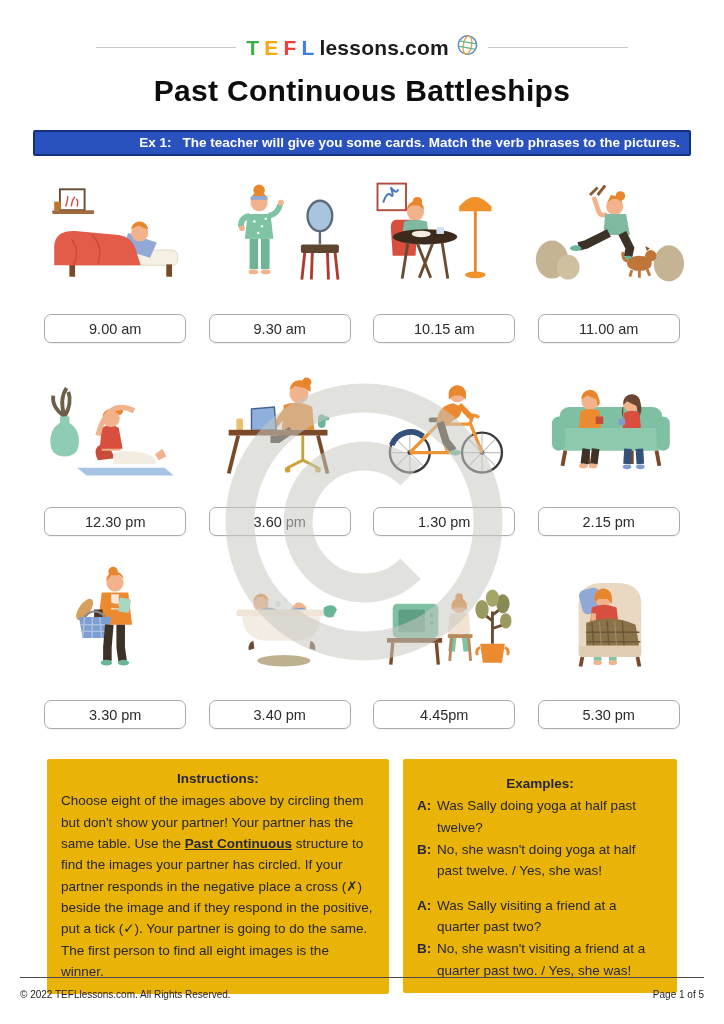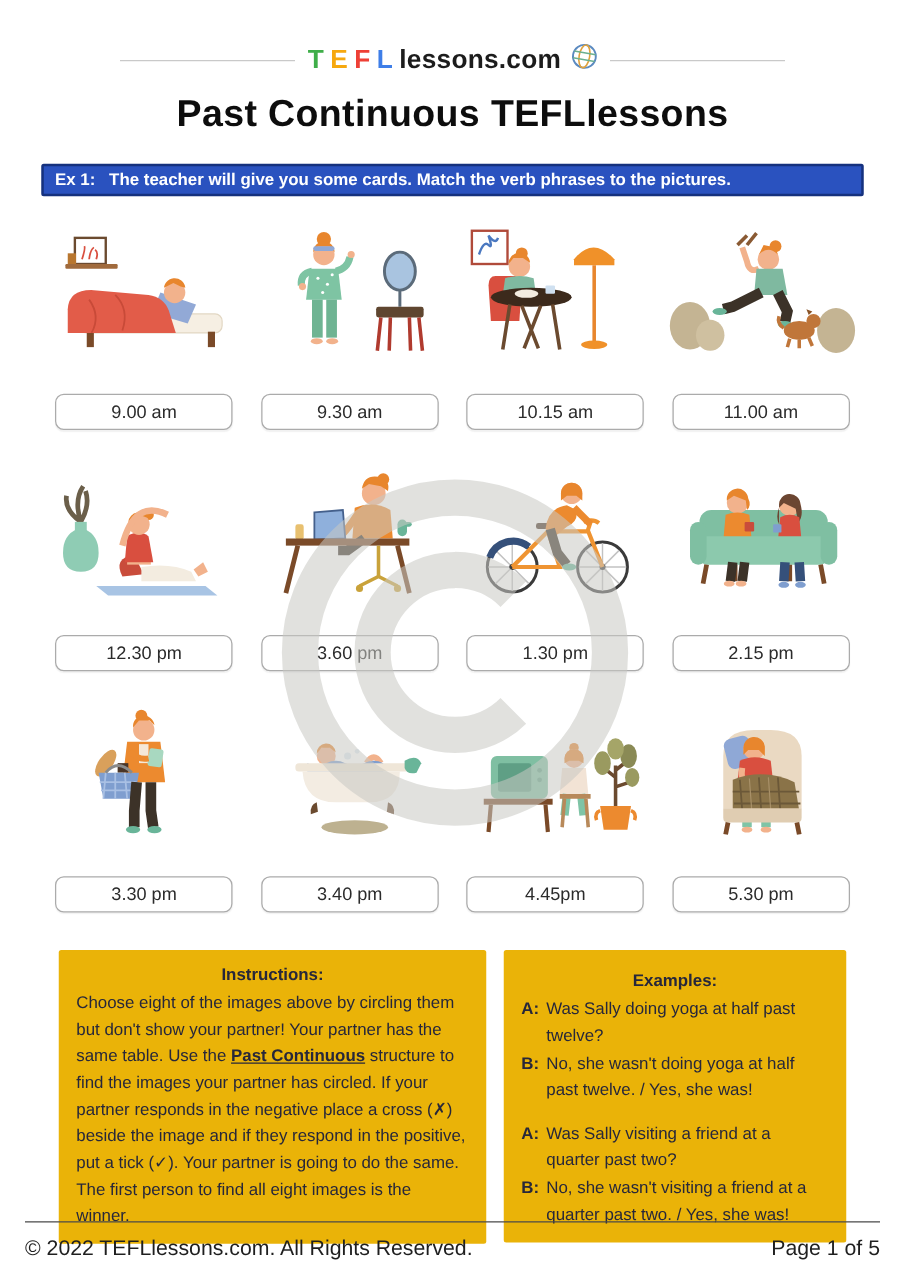--- a/index.html
+++ b/index.html
@@ -13,21 +13,21 @@
   .hline{flex:1;height:1px;background:#c9c9c9;}
   .logo{display:flex;align-items:center;gap:5px;font-size:21px;font-weight:800;letter-spacing:.2px;white-space:nowrap;}
   .logo .suffix{color:#1c1c1c;}
   .globe{transform:rotate(10deg);margin-left:2px;}
   
   .title{margin-top:13px;text-align:center;font-size:30px;font-weight:800;color:#0d0d0d;letter-spacing:.3px;}
   
   .banner{
     margin:22px 33px 0; background:#2a52bf; border:2px solid #15317e; border-radius:2px;
     color:#fff; font-weight:bold; font-size:13.5px; padding:3px 9px 4px;
-    display:flex; gap:11px; align-items:baseline;
+    display:flex; gap:11px; align-items:baseline;justify-content:flex-end;
   }
   .banner.second{margin-top:26px;}
   
   .grid{margin:16px 33px 0; display:grid; grid-template-columns:repeat(4,1fr); row-gap:22px; justify-items:center;}
   .cell{display:flex;flex-direction:column;align-items:center;}
   .illus{height:118px;width:152px;display:flex;align-items:flex-end;justify-content:center;}
   .illus svg{display:block;}
   .time-box{
     margin-top:24px;width:140px;height:27px;border:1px solid #ababab;border-radius:7px;
     display:flex;align-items:center;justify-content:center;
@@ -42,21 +42,21 @@
   .bold-underline{font-weight:bold;text-decoration:underline;}
   .dialog-row{display:flex;margin-top:1px;}
   .dialog-row.gap{margin-top:13px;}
   .speaker{font-weight:bold;width:20px;flex:0 0 20px;}
   .dialog-text{flex:1;}
   
   .watermark{position:absolute;left:218px;top:376px;opacity:.55;pointer-events:none;z-index:5;}
   
   .footer{
     position:absolute;left:20px;right:20px;top:977px;border-top:1.5px solid #4a4a4a;
-    padding-top:11px;display:flex;justify-content:space-between;font-size:17px;color:#1f1f1f;
+    padding-top:11px;display:flex;justify-content:space-between;font-size:10px;color:#1f1f1f;
   }
 </style>
 </head>
 <body>
 
 <div class="page">
 
   <div class="header">
     <div class="hline"></div>
     <div class="logo">
@@ -69,21 +69,21 @@
         <svg viewBox="0 0 24 24" width="22" height="22">
           <circle cx="12" cy="12" r="10" fill="none" stroke="#5b8ac0" stroke-width="1.6"></circle>
           <ellipse cx="12" cy="12" rx="4.6" ry="10" fill="none" stroke="#e0a23c" stroke-width="1.4"></ellipse>
           <path d="M2.5 9 h19 M2.5 15 h19" stroke="#6bb08f" stroke-width="1.4" fill="none"></path>
         </svg>
       </span>
     </div>
     <div class="hline"></div>
   </div>
 
-  <div class="title">Past Continuous TEFLlessons</div>
+  <div class="title">Past Continuous Battleships</div>
 
   <div class="banner">
     <span>Ex 1:</span>
     <span>The teacher will give you some cards. Match the verb phrases to the pictures.</span>
   </div>
 
   <div class="grid">
 
     <div class="cell">
       <div class="illus">

